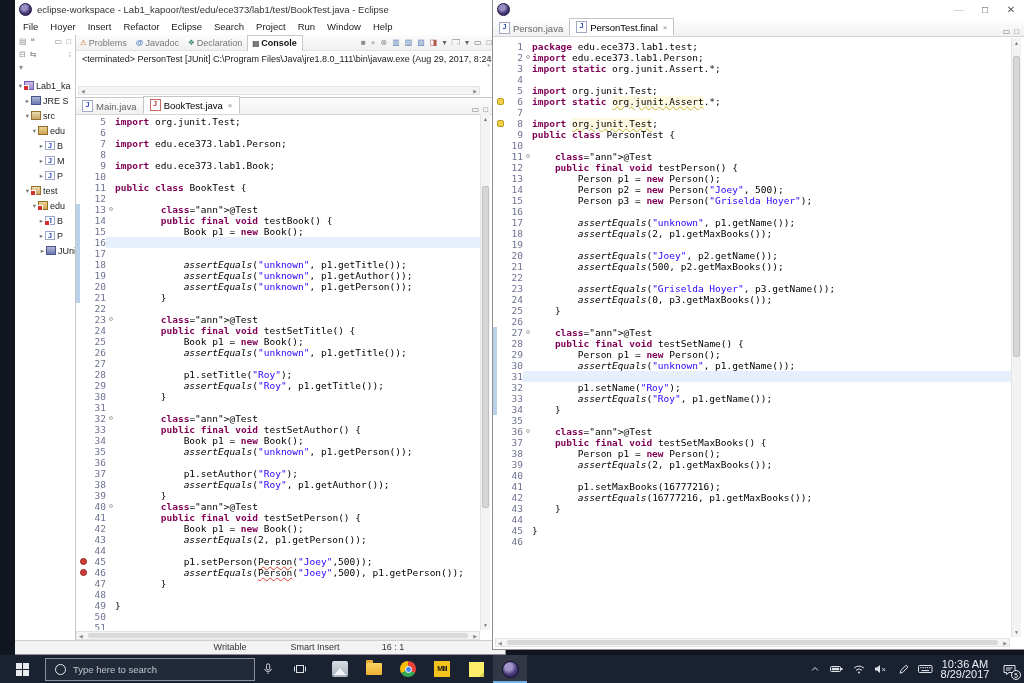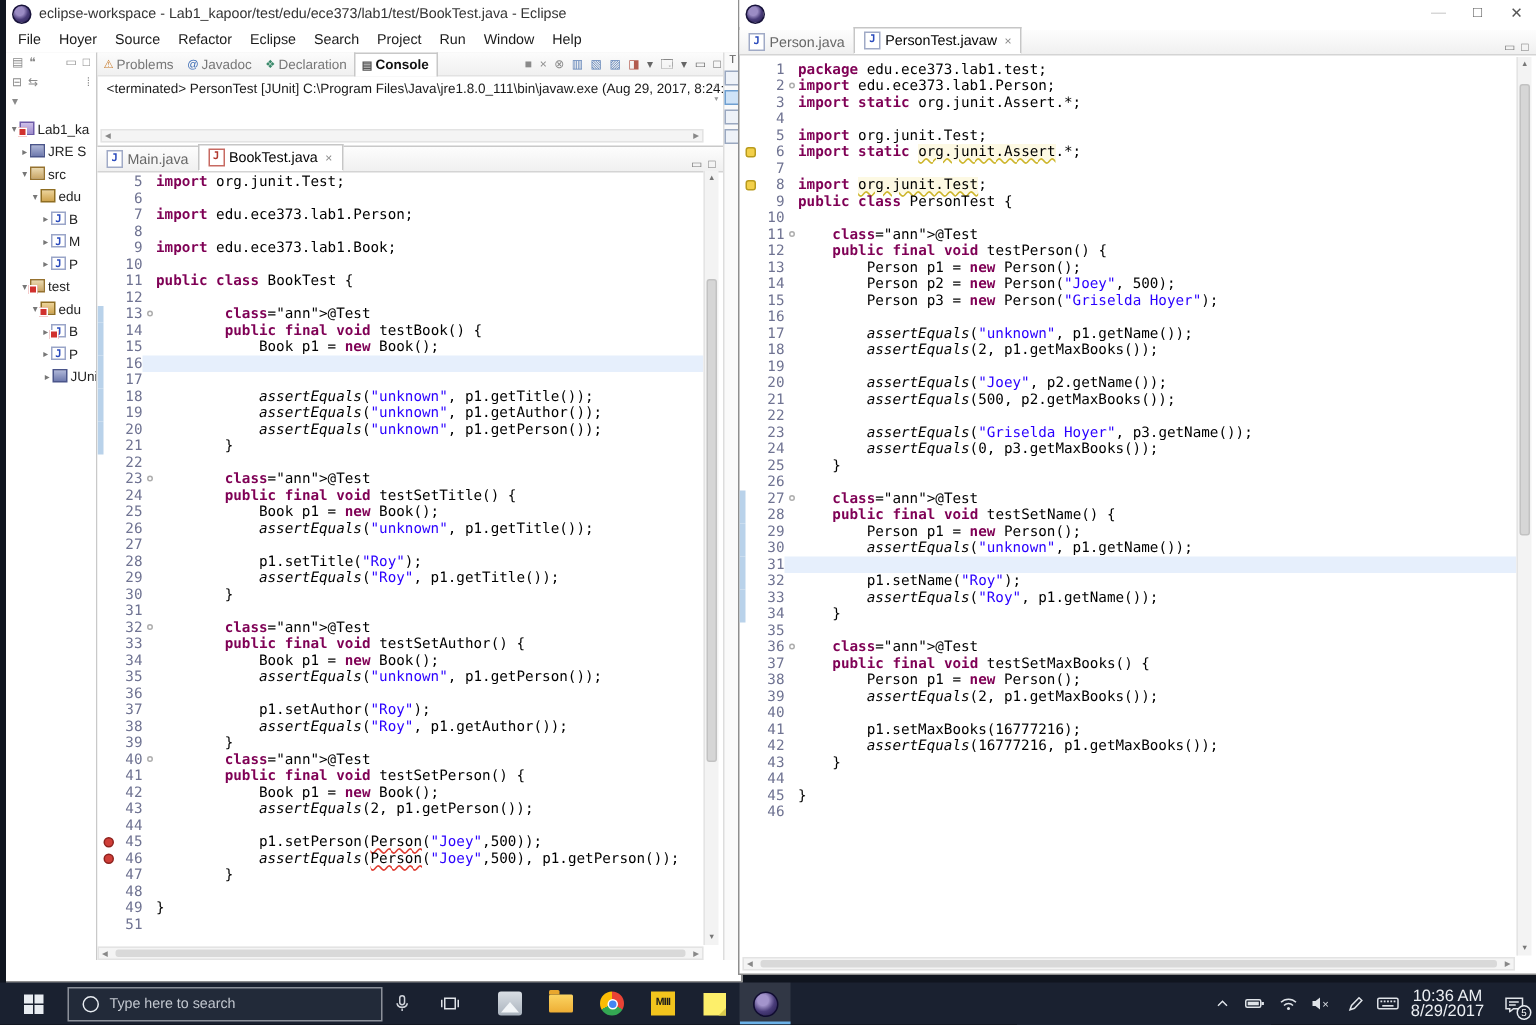--- a/index.html
+++ b/index.html
@@ -1,19 +1,19 @@
 <!DOCTYPE html>
 <html><head>
 <meta charset="utf-8">
 <style>
   html,body{margin:0;padding:0;}
   body{width:1024px;height:683px;background:#10151f;position:relative;overflow:hidden;
        font-family:"Liberation Sans",sans-serif;-webkit-font-smoothing:antialiased;}
   .win{position:absolute;background:#fff;border:1px solid #8e8e8e;box-sizing:border-box;}
-  #lwin{left:4px;top:0;width:491px;height:655px;border-left:none;border-top:none;}
+  #lwin{left:15px;top:0;width:491px;height:655px;border-left:none;border-top:none;}
   #rwin{left:492px;top:0;width:532px;height:650px;border-top:none;border-right:none;}
   .titlebar{height:18px;display:flex;align-items:center;font-size:9.5px;color:#333;background:#fff;}
   .eclipse-logo{width:13px;height:13px;border-radius:50%;flex:none;margin:0 5px 0 4px;
        background:radial-gradient(circle at 38% 32%, #9b8cc4 0 28%, #4a3d7a 55%, #241c4a 100%);
        border:1px solid #17123a;box-sizing:border-box;}
   .wbtns{margin-left:auto;display:flex;}
   .wbtn{width:26px;text-align:center;font-size:10px;color:#555;}
   .wbtn.dim{color:#c9c9c9;}
   .menubar{height:17px;display:flex;align-items:center;font-size:9.5px;color:#1a1a1a;
        padding-left:2px;border-bottom:1px solid #ececec;}
@@ -171,21 +171,21 @@
 <body>
 
 <div class="win" id="lwin">
   <div class="titlebar">
     <span class="eclipse-logo"></span>
     <span>eclipse-workspace - Lab1_kapoor/test/edu/ece373/lab1/test/BookTest.java - Eclipse</span>
   </div>
   <div class="menubar" id="menubar">
       <span class="menu-item">File</span>
       <span class="menu-item">Hoyer</span>
-      <span class="menu-item">Source</span>
+      <span class="menu-item">Insert</span>
       <span class="menu-item">Refactor</span>
       <span class="menu-item">Eclipse</span>
       <span class="menu-item">Search</span>
       <span class="menu-item">Project</span>
       <span class="menu-item">Run</span>
       <span class="menu-item">Window</span>
       <span class="menu-item">Help</span>
     </div>
 
   <div id="explorer">
@@ -643,20 +643,27 @@
         <div class="crow">
           <span class="rbar"></span>
           <span class="gic"></span>
           <span class="lnum">49</span>
           <span class="foldc"></span>
           <span class="ctext">}</span>
         </div>
         <div class="crow">
           <span class="rbar"></span>
           <span class="gic"></span>
+          <span class="lnum">50</span>
+          <span class="foldc"></span>
+          <span class="ctext"></span>
+        </div>
+        <div class="crow">
+          <span class="rbar"></span>
+          <span class="gic"></span>
           <span class="lnum">51</span>
           <span class="foldc"></span>
           <span class="ctext"></span>
         </div>
       </div>
     <div class="vsb">
       <span class="arr">▲</span>
       <span class="vthumb" style="top:14%;height:62%;"></span>
       <span class="arr bot">▼</span>
     </div>
@@ -673,39 +680,44 @@
   </div>
 
   <div id="rrail">
     <span>T</span>
     <div class="rail-ic"></div>
     <div class="rail-ic sel"></div>
     <div class="rail-ic"></div>
     <div class="rail-ic"></div>
   </div>
 
+  <div id="statusbar">
+    <span class="stat" style="left:215px;">Writable</span>
+    <span class="stat" style="left:300px;">Smart Insert</span>
+    <span class="stat" style="left:378px;">16 : 1</span>
+  </div>
 </div>
 
 <div class="win" id="rwin">
   <div class="titlebar">
     <span class="eclipse-logo"></span>
     <span class="wbtns">
       <span class="wbtn dim">—</span>
       <span class="wbtn">□</span>
       <span class="wbtn">✕</span>
     </span>
   </div>
   <div class="etabs" id="rtabs">
       <span class="etab">
         <span class="jicon">J</span>
         <span>Person.java</span>
       </span>
       <span class="etab active">
         <span class="jicon">J</span>
-        <span>PersonTest.javaw</span>
+        <span>PersonTest.final</span>
         <span class="tclose">×</span>
       </span>
       <span class="etab-min"><span>▭</span><span>□</span></span>
     </div>
   <div class="codewrap" id="rcode">
       <div class="crow">
         <span class="rbar"></span>
         <span class="gic"></span>
         <span class="lnum">1</span>
         <span class="foldc"></span>

